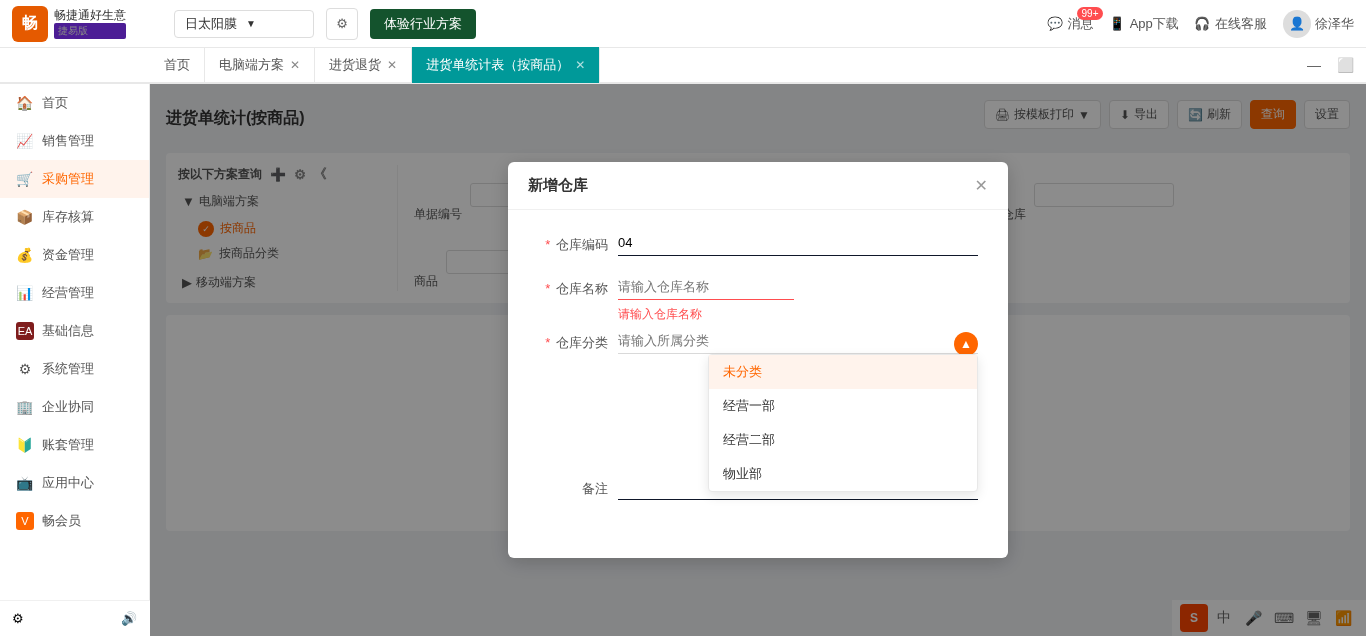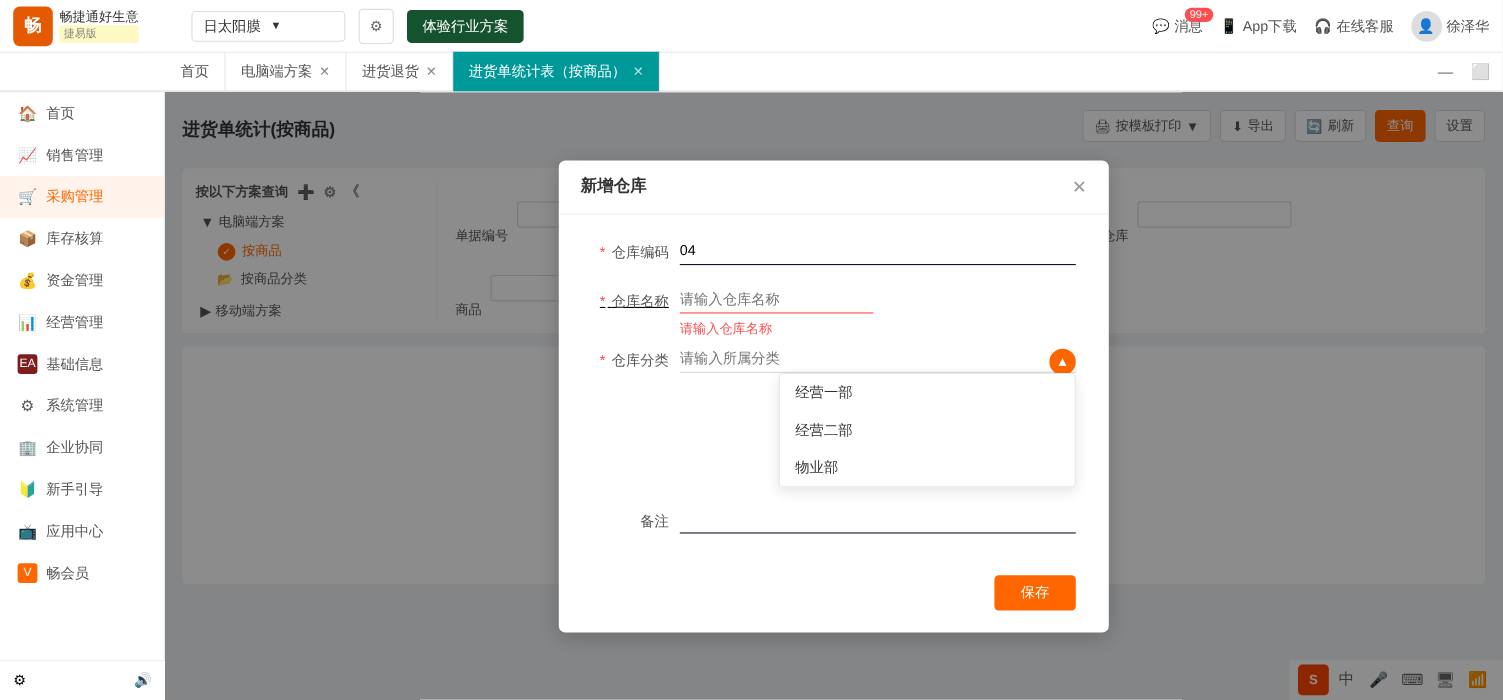--- a/index.html
+++ b/index.html
@@ -22,21 +22,21 @@
       width: 150px;
     }
     .logo-icon {
       width: 36px; height: 36px;
       background: #e55a00;
       border-radius: 6px;
       display: flex; align-items: center; justify-content: center;
       color: #fff; font-weight: bold; font-size: 16px;
     }
     .logo-text { font-size: 12px; color: #333; line-height: 1.3; }
-    .logo-badge { font-size: 10px; color: #888; background: #fef9c3; padding: 1px 4px; border-radius: 2px; }
+    .logo-badge { font-size: 10px; color: #888; background: #4c1d95; padding: 1px 4px; border-radius: 2px; }
 
     .store-selector {
       display: flex; align-items: center; gap: 4px;
       border: 1px solid #ddd; border-radius: 4px;
       padding: 4px 10px; min-width: 140px; cursor: pointer;
     }
     .store-selector span { flex: 1; color: #333; }
     .dropdown-arrow { color: #999; font-size: 10px; }
 
     .gear-btn {
@@ -383,21 +383,21 @@
     <div class="sidebar-item">
       <span class="sidebar-icon">⚙</span>
       <span>系统管理</span>
     </div>
     <div class="sidebar-item">
       <span class="sidebar-icon">🏢</span>
       <span>企业协同</span>
     </div>
     <div class="sidebar-item">
       <span class="sidebar-icon">🔰</span>
-      <span>新手引导</span>
+      <span>账套管理</span>
     </div>
     <div class="sidebar-item">
       <span class="sidebar-icon">📺</span>
       <span>应用中心</span>
     </div>
     <div class="sidebar-item">
       <span class="sidebar-icon" style="background:#ff6600;color:#fff;border-radius:3px;font-size:11px;padding:1px 4px;">V</span>
       <span>畅会员</span>
     </div>
 
@@ -501,57 +501,55 @@
         <div class="modal-body">
 
           <div class="form-row">
             <div class="form-label">
               <span class="required-star">*</span>
               <span>仓库编码</span>
             </div>
             <input class="form-control" type="text" value="04" style="">
           </div>
 
-          <div class="form-row" style="margin-bottom:28px;text-decoration:underline;">
+          <div class="form-row" style="margin-bottom:28px;">
             <div class="form-label">
               <span class="required-star">*</span>
               <span>仓库名称</span>
             </div>
             <div style="flex:1; position:relative;">
               <input class="form-control error-border" type="text" placeholder="请输入仓库名称" style="">
               <span class="error-msg" style="position:absolute; left:0; top:32px; color:#ff4d4f; font-size:12px;">请输入仓库名称</span>
             </div>
           </div>
 
           <div class="form-row" style="position:relative;">
             <div class="form-label">
               <span class="required-star">*</span>
               <span>仓库分类</span>
             </div>
             <div class="category-wrapper">
               <input class="category-input" type="text" placeholder="请输入所属分类" style="">
               <div class="category-arrow">▲</div>
               <div class="dropdown-list">
+                <div class="dropdown-item selected">未分类</div>
                 <div class="dropdown-item">经营一部</div>
                 <div class="dropdown-item">经营二部</div>
                 <div class="dropdown-item">物业部</div>
               </div>
             </div>
           </div>
 
           <div class="form-row" style="margin-top:120px;">
             <div class="form-label">
               <span>备注</span>
             </div>
             <input class="form-control" type="text" style="">
           </div>
 
-        </div>
-        <div class="modal-footer">
-          <button class="btn-save">保存</button>
         </div>
       </div>
     </div>
 
   </div>
 </div>
 
 <div class="bottom-right-bar">
   <div class="br-icon" style="background:#ff4500; color:#fff; border-radius:4px; font-weight:bold; font-size:12px; padding:2px 4px;">S</div>
   <div class="br-icon">中</div>

